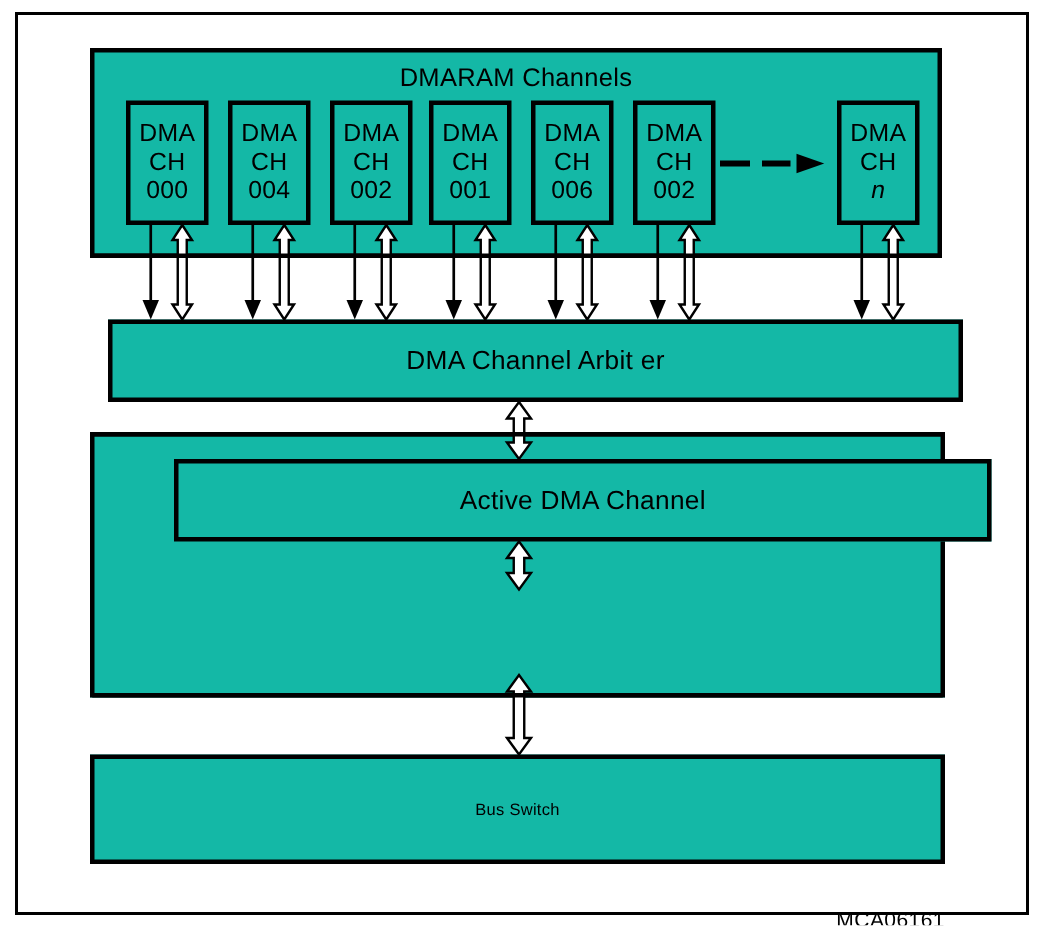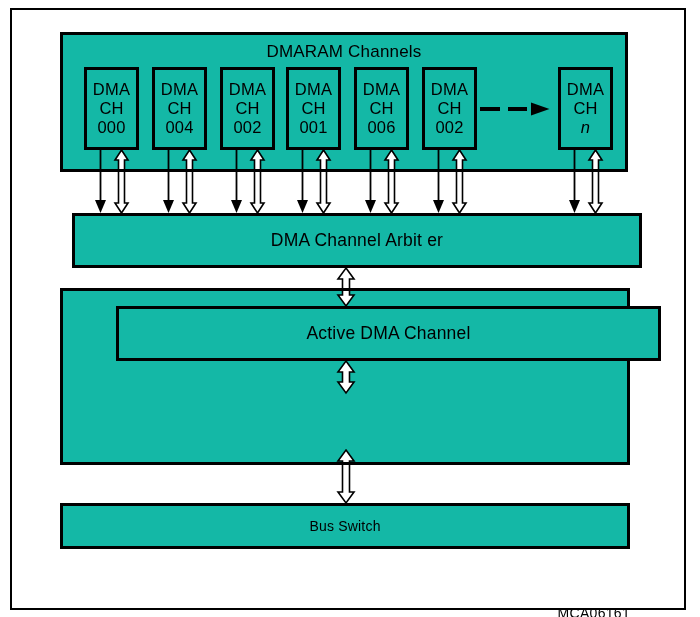--- a/index.html
+++ b/index.html
@@ -16,21 +16,21 @@
   .channel{
     top:67px;width:55px;height:83px;border:3px solid #000;background:#14b8a6;
     display:flex;flex-direction:column;align-items:center;justify-content:center;
     font-size:16.5px;line-height:19px;text-align:center;letter-spacing:.2px;
   }
   .it{font-style:italic;}
   .arbiter{left:72px;top:213px;width:570px;height:55px;font-size:17.5px;letter-spacing:.2px;text-align:center;}
   .cont{left:60px;top:288px;width:570px;height:177px;}
   .active{left:72px;top:306px;width:545px;height:55px;font-size:17.5px;letter-spacing:.2px;margin-left:44px;}
   .move{left:72px;top:393px;width:545px;height:57px;font-size:17.5px;letter-spacing:.2px;}
-  .bus{left:60px;top:503px;width:570px;height:46px;font-size:14px;letter-spacing:.2px;}
+  .bus{left:60px;top:503px;width:570px;height:73px;font-size:11px;letter-spacing:.2px;}
   .code{left:430px;top:569px;width:200px;text-align:right;font-size:14px;letter-spacing:.3px;margin-top:36px;}
   #overlay{position:absolute;left:0;top:0;width:700px;height:617px;z-index:5;pointer-events:none;}
 </style>
 </head>
 <body>
 
 <div id="canvas">
 
   <div class="abs frame"></div>
 

